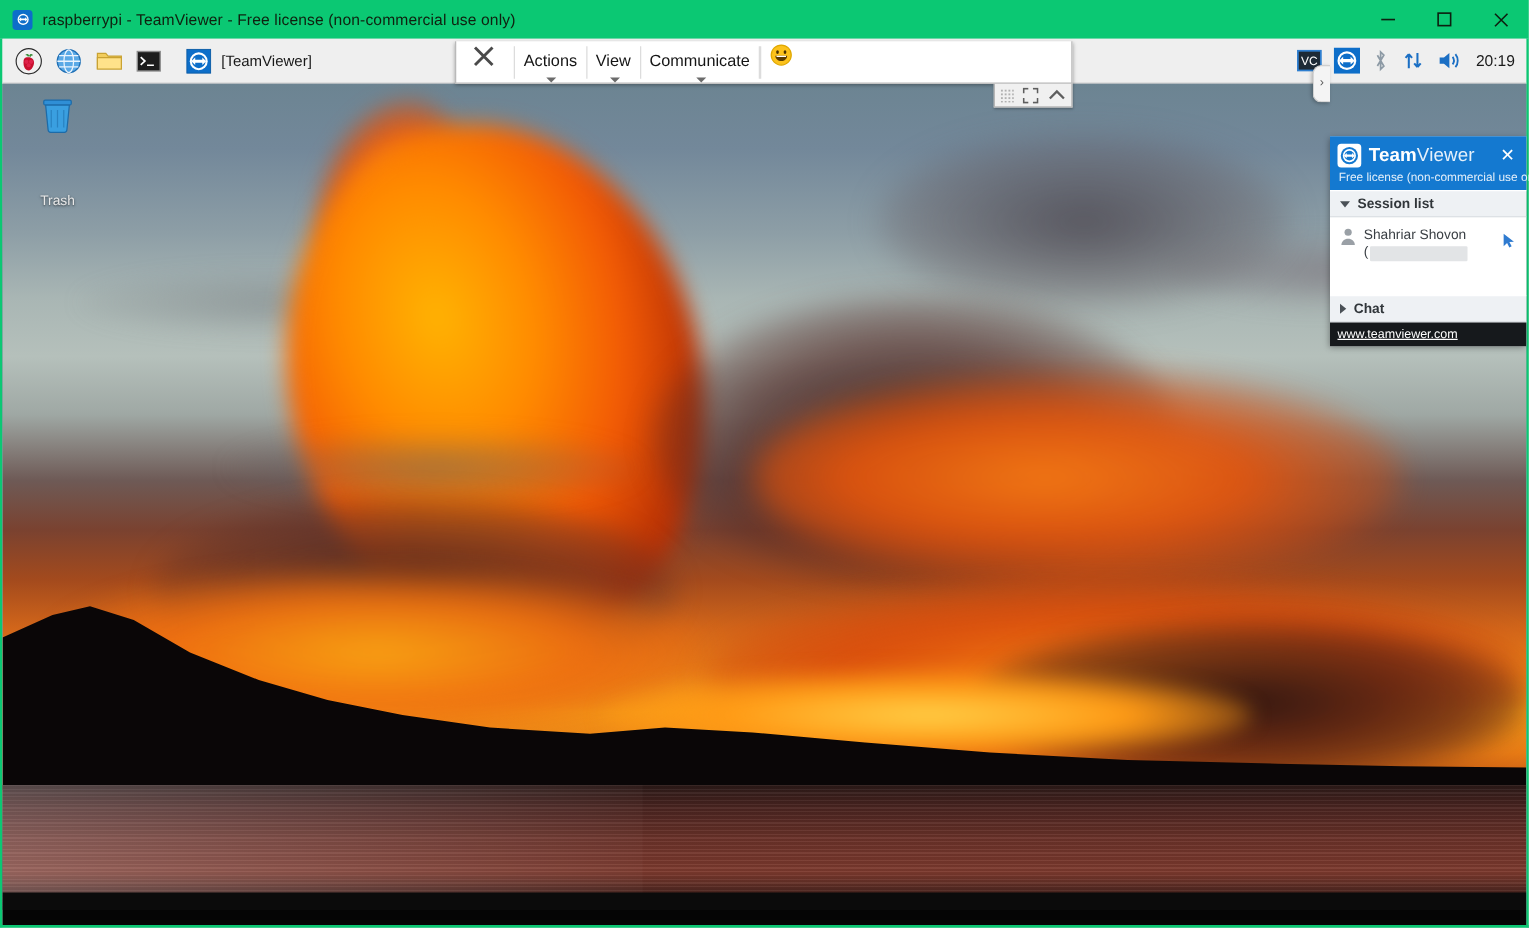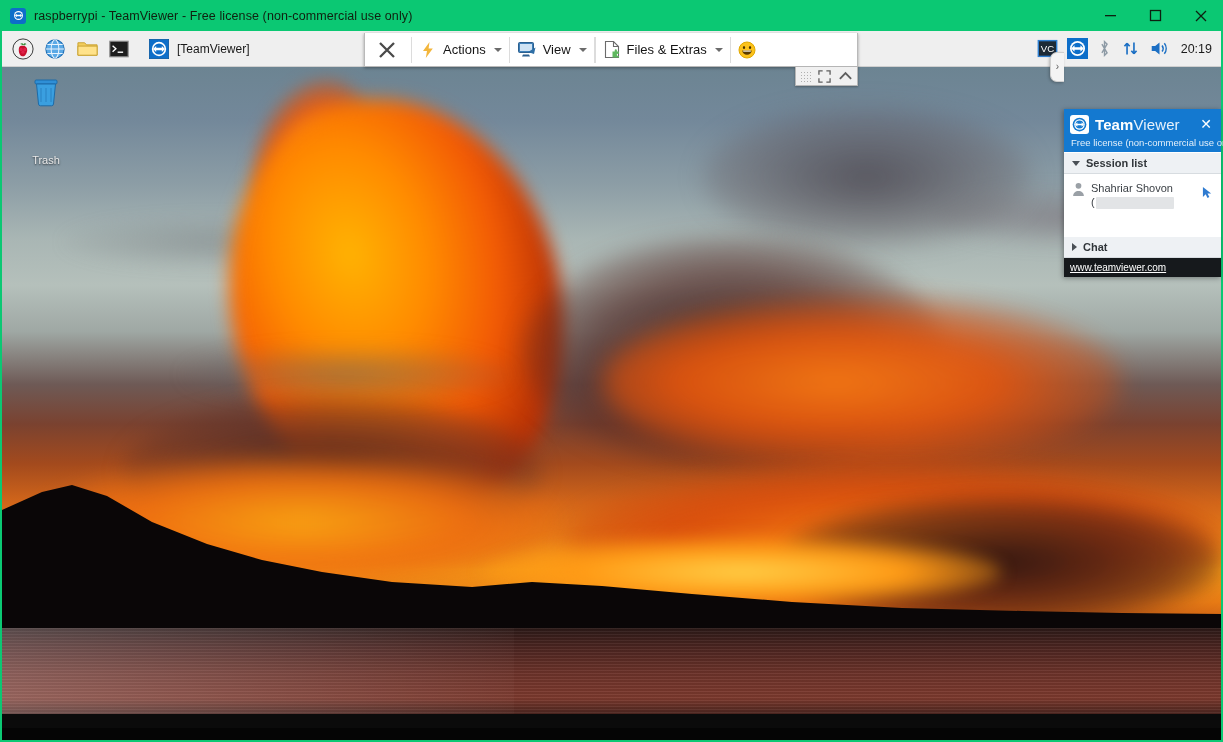--- a/index.html
+++ b/index.html
@@ -177,20 +177,21 @@
   .tvbar {
     position: absolute; left: 364px; top: 33px; width: 494px; height: 34px;
     background: #ffffff;
     border: 1px solid #b9b9b9; border-top: none;
     box-shadow: 0 1px 3px rgba(0,0,0,.35);
     display: flex; align-items: center;
   }
   .tv-item {
     display: flex; align-items: center; height: 30px; padding: 0 7px; gap: 6px;
     color: #1a1a1a;
+    flex-direction: column;
   }
   .tv-sep { width: 1px; height: 26px; background: #dcdcdc; }
   .tv-label { font-size: 13px; color: #151515; white-space: nowrap; }
   .caret {
     width: 0; height: 0; border-left: 4px solid transparent;
     border-right: 4px solid transparent; border-top: 4px solid #6b6b6b;
     margin-left: 2px;
   }
   .tv-close { padding: 0 14px 0 12px; }
 
@@ -450,31 +451,31 @@
         <rect x="1.5" y="1.5" width="15" height="10" rx="1" fill="#3d7fb8" stroke="#2b5f8e"></rect>
         <rect x="3" y="3" width="12" height="7" fill="#cfe3f4"></rect>
         <path d="M6 13.5h6l1 2H5z" fill="#2b5f8e"></path>
         <path d="M11 11 L18.5 6.5 L17 13 Z" fill="#2f6fa6"></path>
       </svg>
       <span class="tv-label">View</span>
       <span class="caret"></span>
     </div>
     <div class="tv-sep"></div>
 
+    <div class="tv-item">
+      <svg width="20" height="18" viewBox="0 0 20 18">
+        <path d="M2.5 3.5c0-1 .8-1.8 1.8-1.8h1.4c.7 0 1.2.5 1.3 1.1l.4 2c.1.6-.2 1.2-.8 1.4l-1 .4c.8 1.9 2.3 3.4 4.2 4.2l.4-1c.2-.6.8-.9 1.4-.8l2 .4c.6.1 1.1.7 1.1 1.3v1.4c0 1-.8 1.8-1.8 1.8C7.4 14 2.5 9.1 2.5 3.5z" fill="#2f7bb8"></path>
+        <rect x="10.5" y="1" width="8.5" height="6.5" rx="1.4" fill="#fff" stroke="#2f7bb8" stroke-width="1.2"></rect>
+        <path d="M12.5 7.5 L12.5 10 L15 7.5 Z" fill="#fff" stroke="#2f7bb8" stroke-width="1.2" stroke-linejoin="round"></path>
+      </svg>
+      <span class="tv-label">Communicate</span>
+      <span class="caret"></span>
+    </div>
     <div class="tv-sep"></div>
 
-    <div class="tv-item">
-      <svg width="18" height="19" viewBox="0 0 18 19">
-        <path d="M2.5 1.5h8l5 5v11h-13z" fill="#fff" stroke="#6b6b6b" stroke-width="1.1"></path>
-        <path d="M10.5 1.5v5h5" fill="none" stroke="#6b6b6b" stroke-width="1.1"></path>
-        <path d="M9.5 11.5h2.2v-1.1a1.1 1.1 0 0 1 2.2 0v1.1H16v2.2h-1.1a1.1 1.1 0 0 0 0 2.2H16v1.6H9.5z" fill="#5fb85f"></path>
-      </svg>
-      <span class="tv-label">Files &amp; Extras</span>
-      <span class="caret"></span>
-    </div>
     <div class="tv-sep"></div>
 
     <div class="tv-item">
       <svg width="18" height="18" viewBox="0 0 18 18">
         <circle cx="9" cy="9" r="8" fill="#fcc21b" stroke="#e0a800"></circle>
         <ellipse cx="6" cy="6.6" rx="1.1" ry="1.5" fill="#4a3200"></ellipse>
         <ellipse cx="12" cy="6.6" rx="1.1" ry="1.5" fill="#4a3200"></ellipse>
         <path d="M4.3 9.6h9.4c0 2.6-2.1 4.2-4.7 4.2S4.3 12.2 4.3 9.6z" fill="#5a3b00"></path>
         <path d="M5.2 10.1h7.6" stroke="#fff" stroke-width="1.1"></path>
       </svg>

